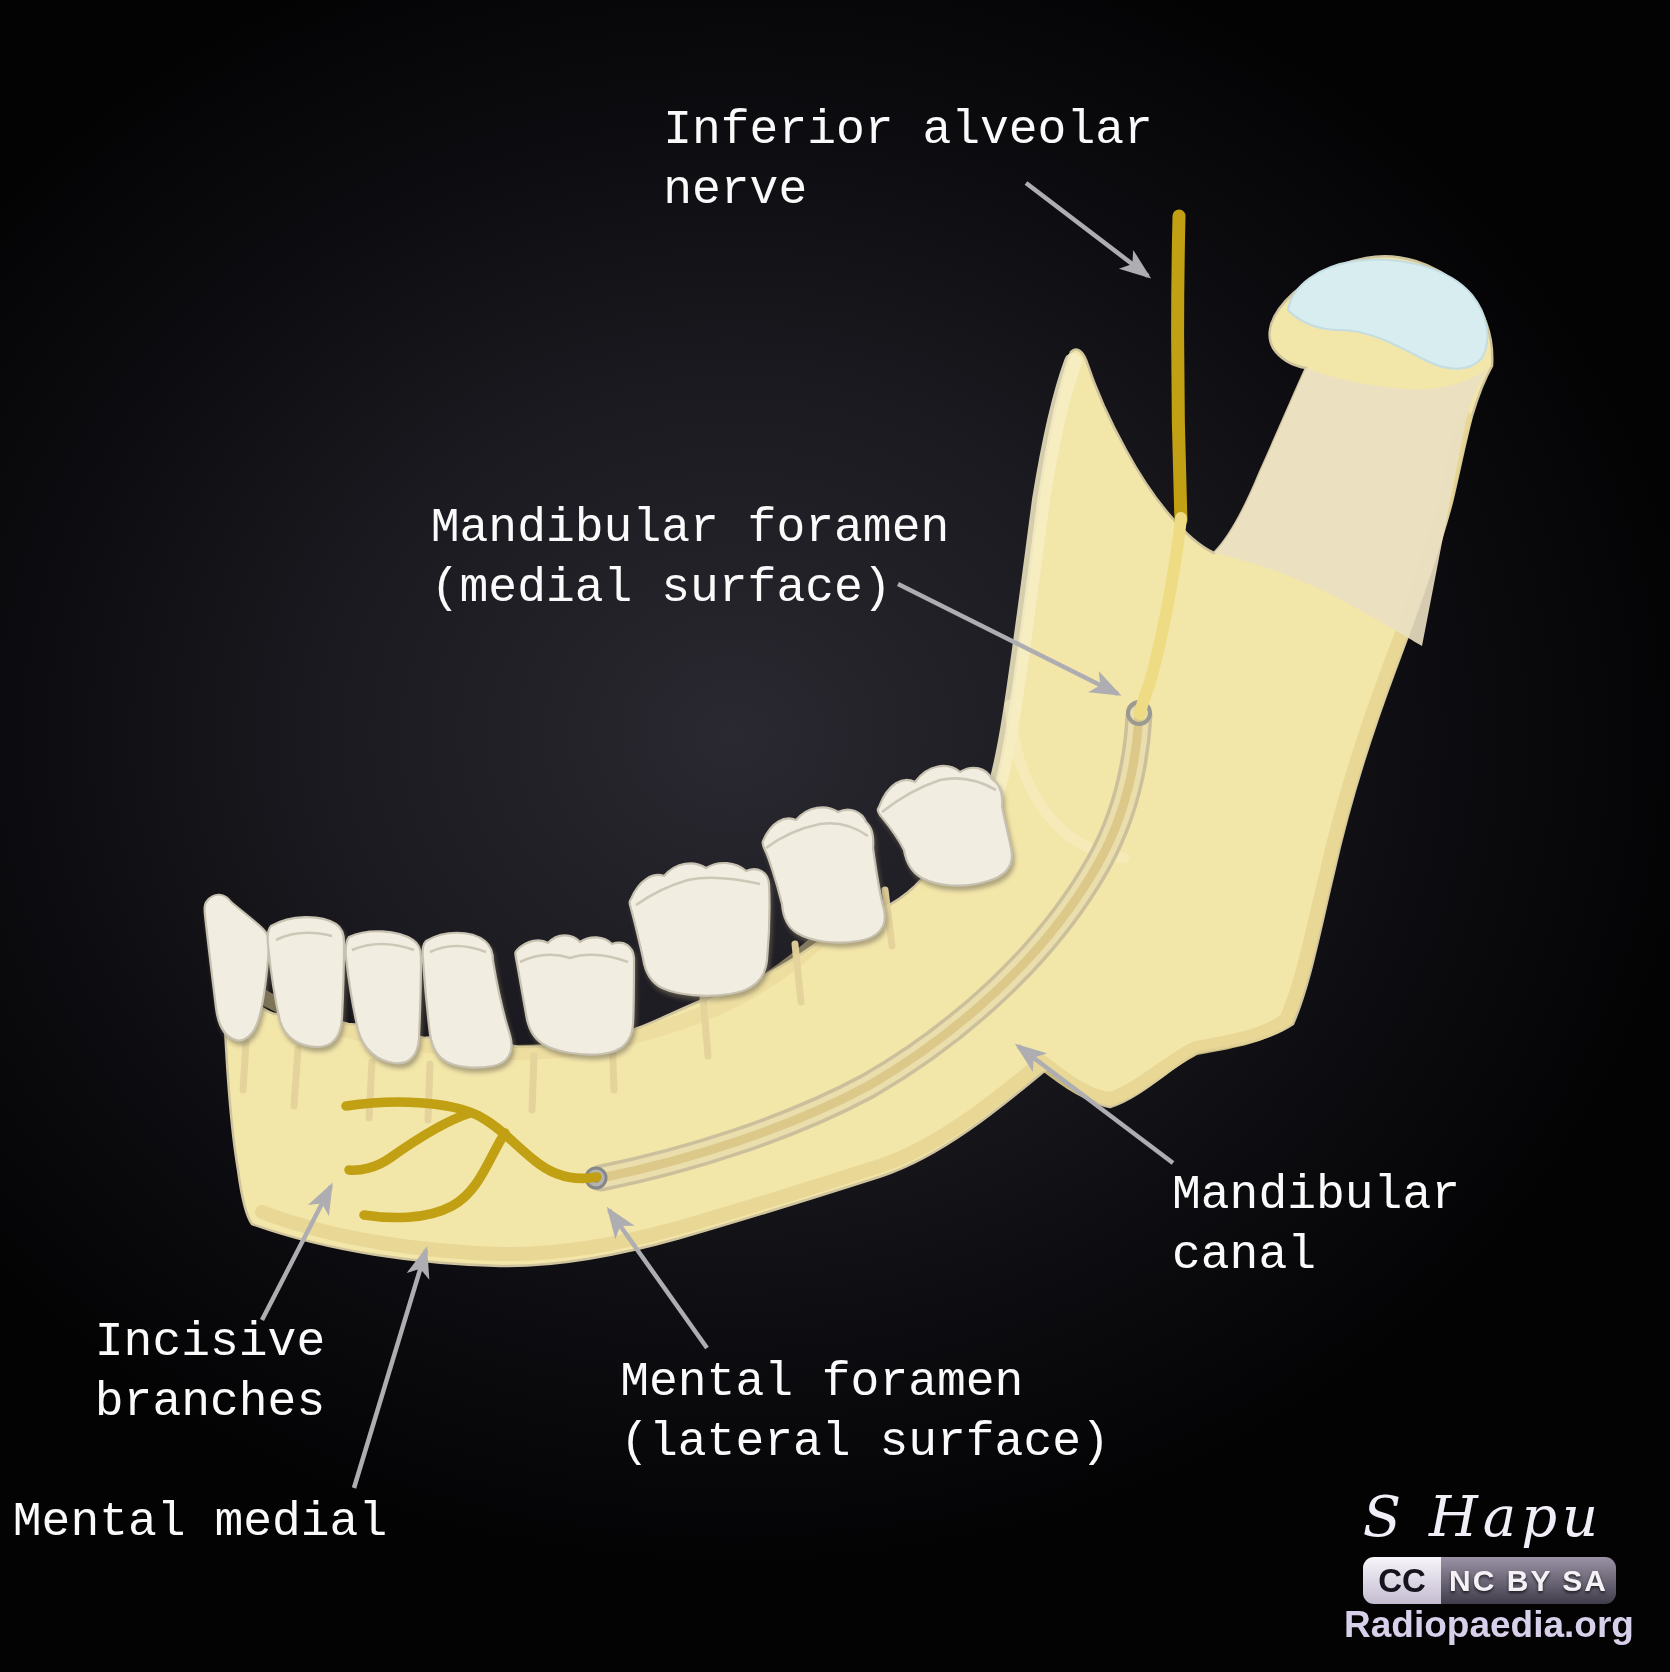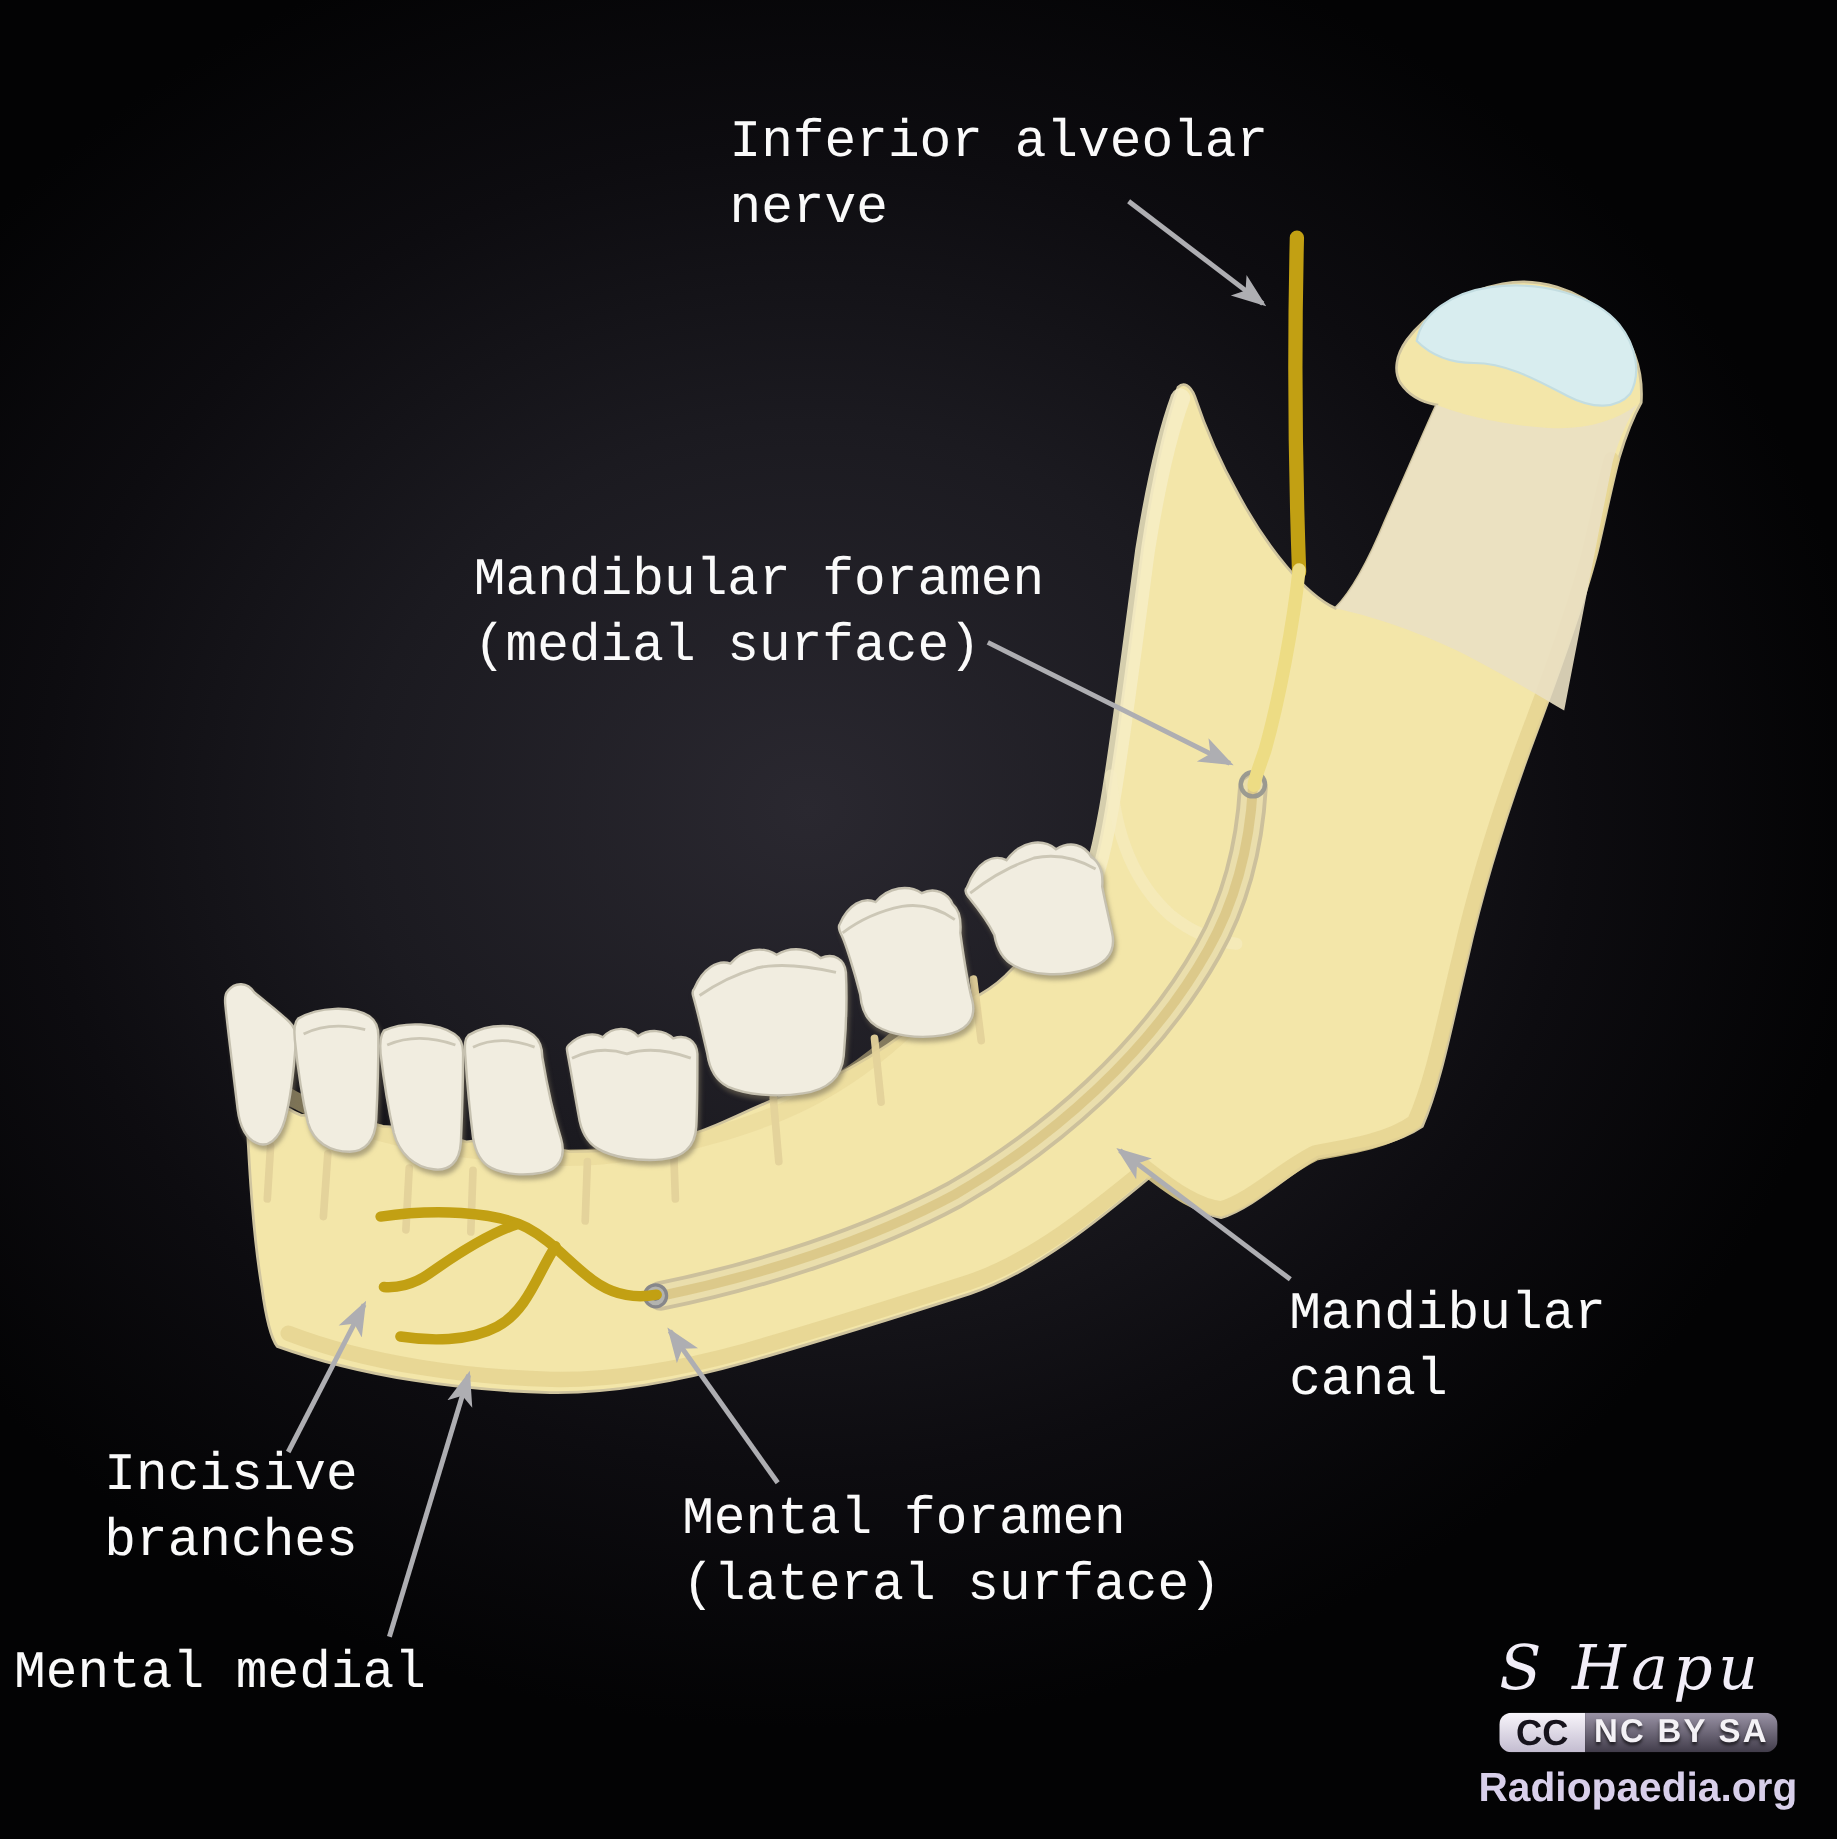--- a/index.html
+++ b/index.html
@@ -13,21 +13,21 @@
     position:absolute;transform:translateX(-50%);
     color:var(--label-text,#fafafa);font-size:48px;line-height:60px;
     text-align:left;white-space:nowrap;font-weight:400;font-family:Liberation Mono, monospace;
   }
   .signature{
     position:absolute;transform:translateX(-50%);
     font-family:"DejaVu Serif",serif;font-style:italic;
     color:#f2eef8;font-size:56px;letter-spacing:5px;white-space:nowrap;
   }
   .cc-badge{
-    position:absolute;left:1363px;top:1557px;width:253px;height:36px;
+    position:absolute;left:1363px;top:1557px;width:253px;height:47px;
     border-radius:11px;overflow:hidden;display:flex;
   }
   .cc-left{
     width:78px;background:linear-gradient(#f8f5fb,#c3bcd0);
     color:#16131c;font-weight:bold;font-size:33px;
     display:flex;align-items:center;justify-content:center;
   }
   .cc-right{
     flex:1;background:linear-gradient(#9a93a6,#413c4a);
     color:#f4f2f6;font-weight:bold;font-size:30px;letter-spacing:2px;

